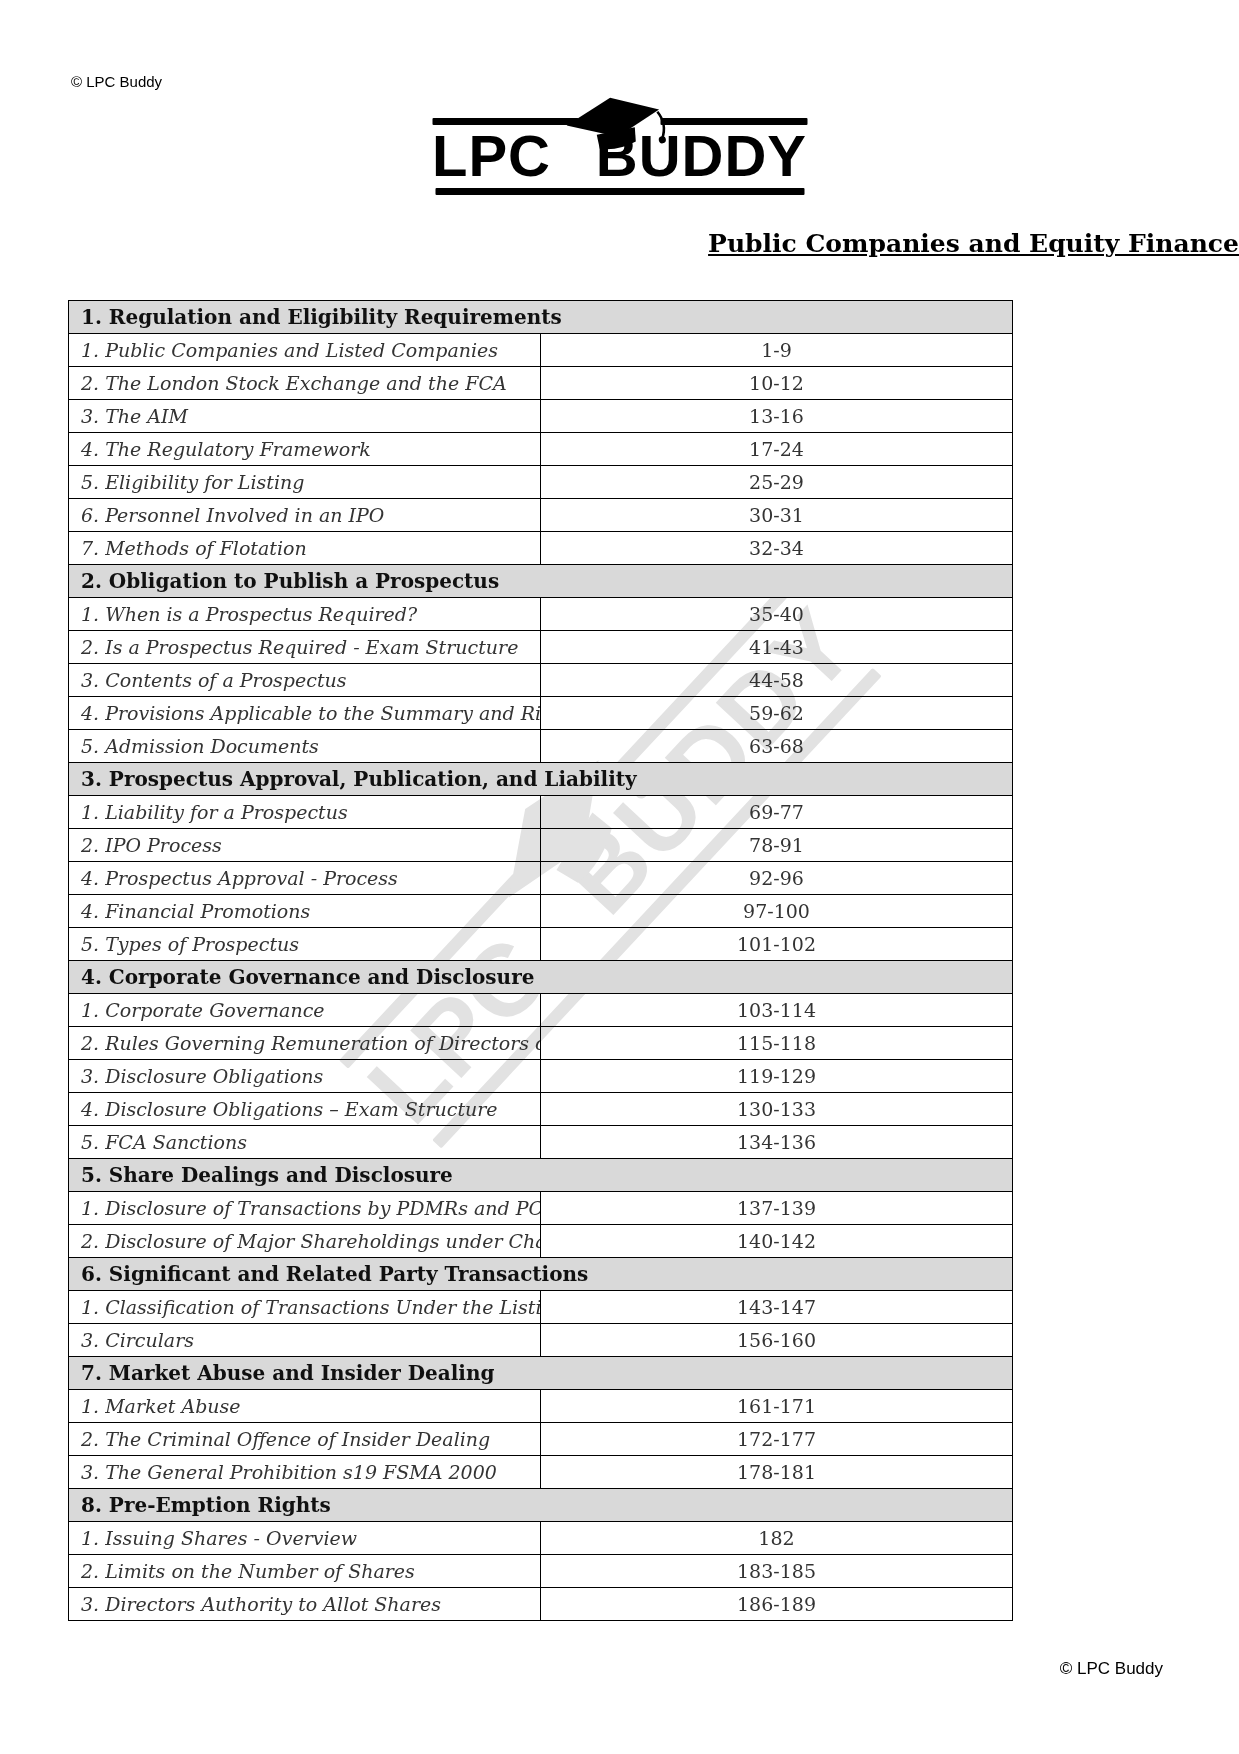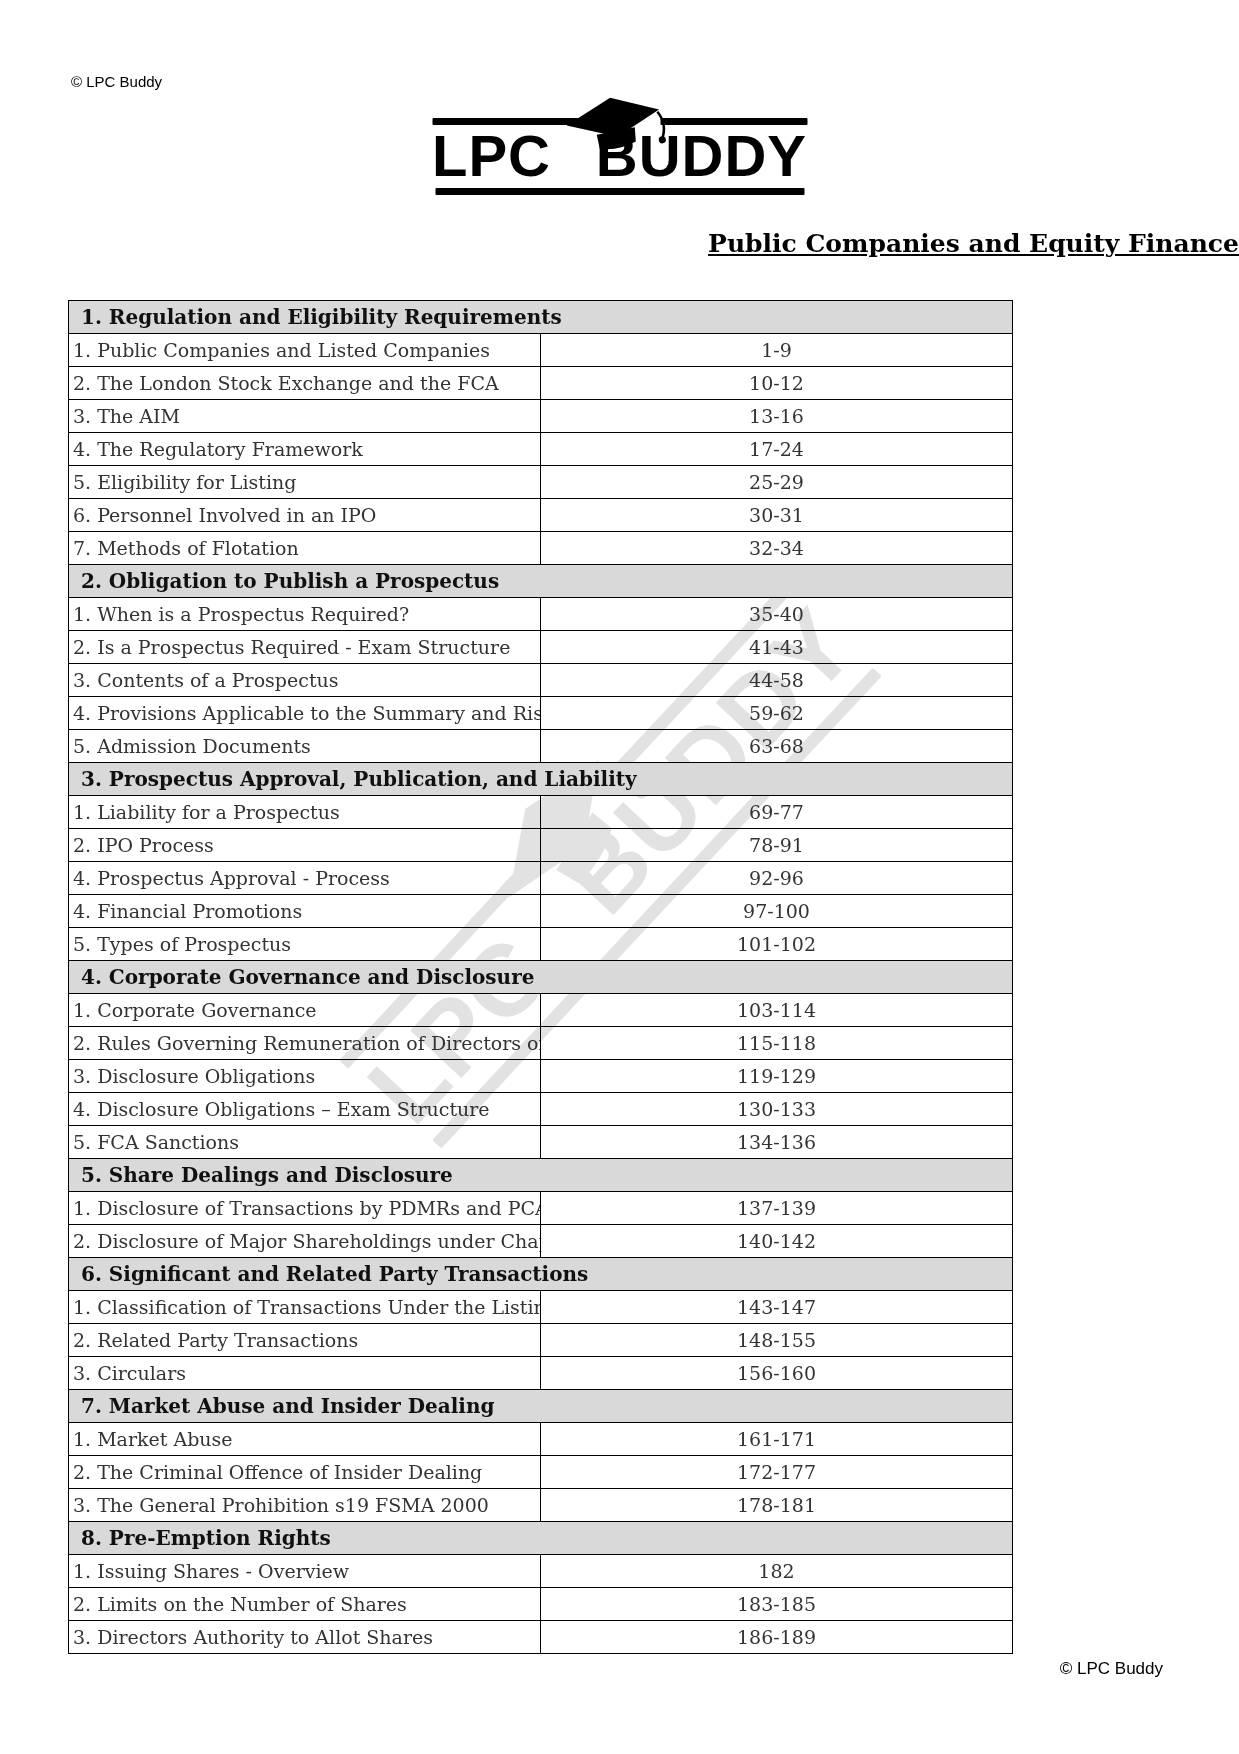--- a/index.html
+++ b/index.html
@@ -83,21 +83,21 @@
     border:1px solid #000;
     height:32px;
     font-family:"DejaVu Serif", "Liberation Serif", serif;
     font-size:19px;
     color:#333;
     padding:0;
     vertical-align:middle;
     overflow:hidden;
     white-space:nowrap;
   }
-  table.toc td.item-cell  { width:980px; padding-left:4px; background:transparent; }
+  table.toc td.item-cell  { width:980px; padding-left:12px; background:transparent;font-style:italic; }
   table.toc td.pages-cell { width:115px; text-align:center; background:transparent; }
   table.toc td.section-cell {
     background:#d9d9d9;
     font-weight:bold;
     font-size:20px;
     color:#101010;
     padding-left:12px;
   }
 </style>
 </head>
@@ -253,24 +253,20 @@
         <td class="pages-cell">140-142</td>
       </tr>
       <tr>
         <td colspan="2" class="section-cell">6. Significant and Related Party Transactions</td>
       </tr>
       <tr>
         <td class="item-cell">1. Classification of Transactions Under the Listing Rules</td>
         <td class="pages-cell">143-147</td>
       </tr>
       <tr>
-        <td class="item-cell">2. Related Party Transactions</td>
-        <td class="pages-cell">148-155</td>
-      </tr>
-      <tr>
         <td class="item-cell">3. Circulars</td>
         <td class="pages-cell">156-160</td>
       </tr>
       <tr>
         <td colspan="2" class="section-cell">7. Market Abuse and Insider Dealing</td>
       </tr>
       <tr>
         <td class="item-cell">1. Market Abuse</td>
         <td class="pages-cell">161-171</td>
       </tr>

